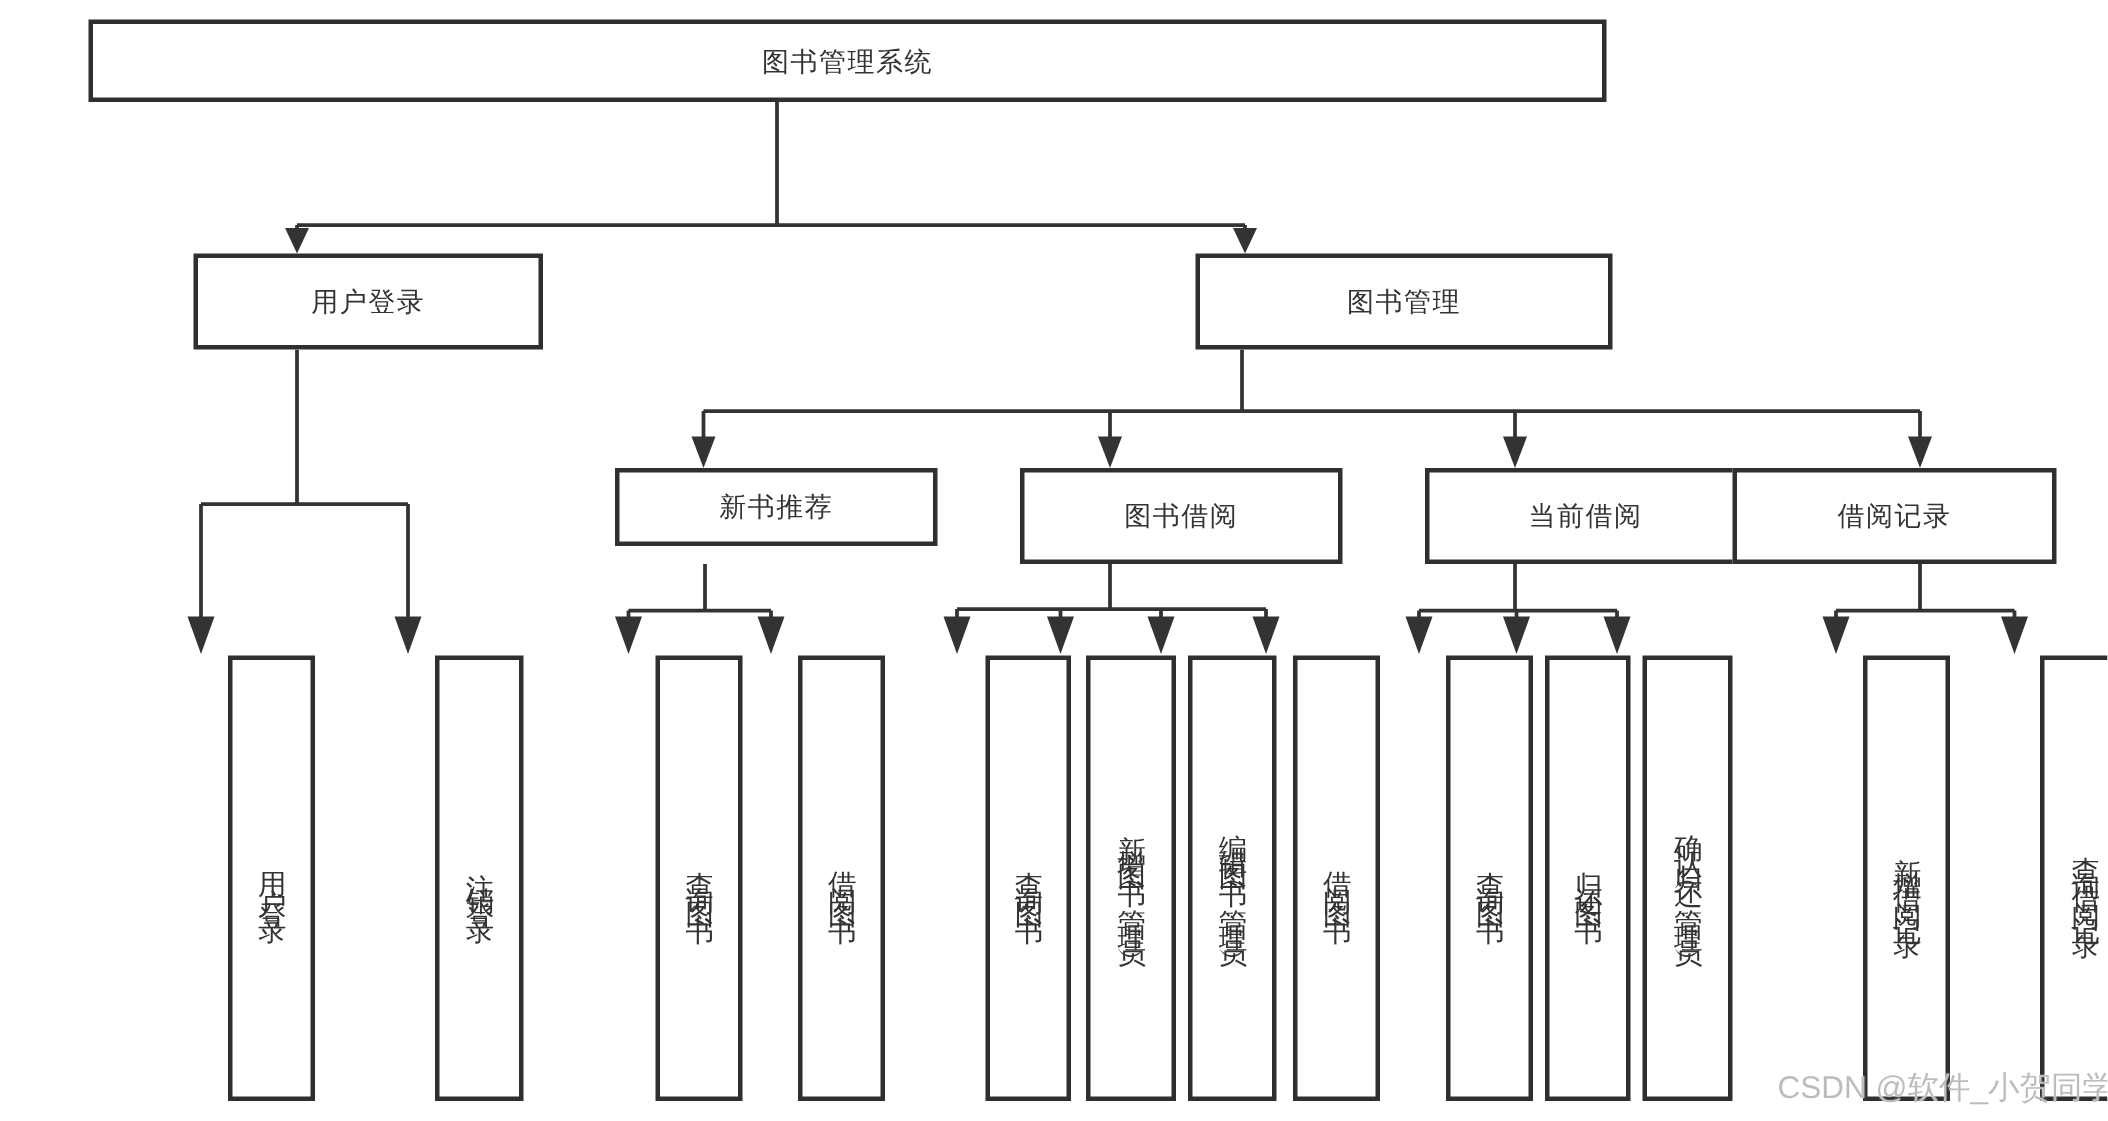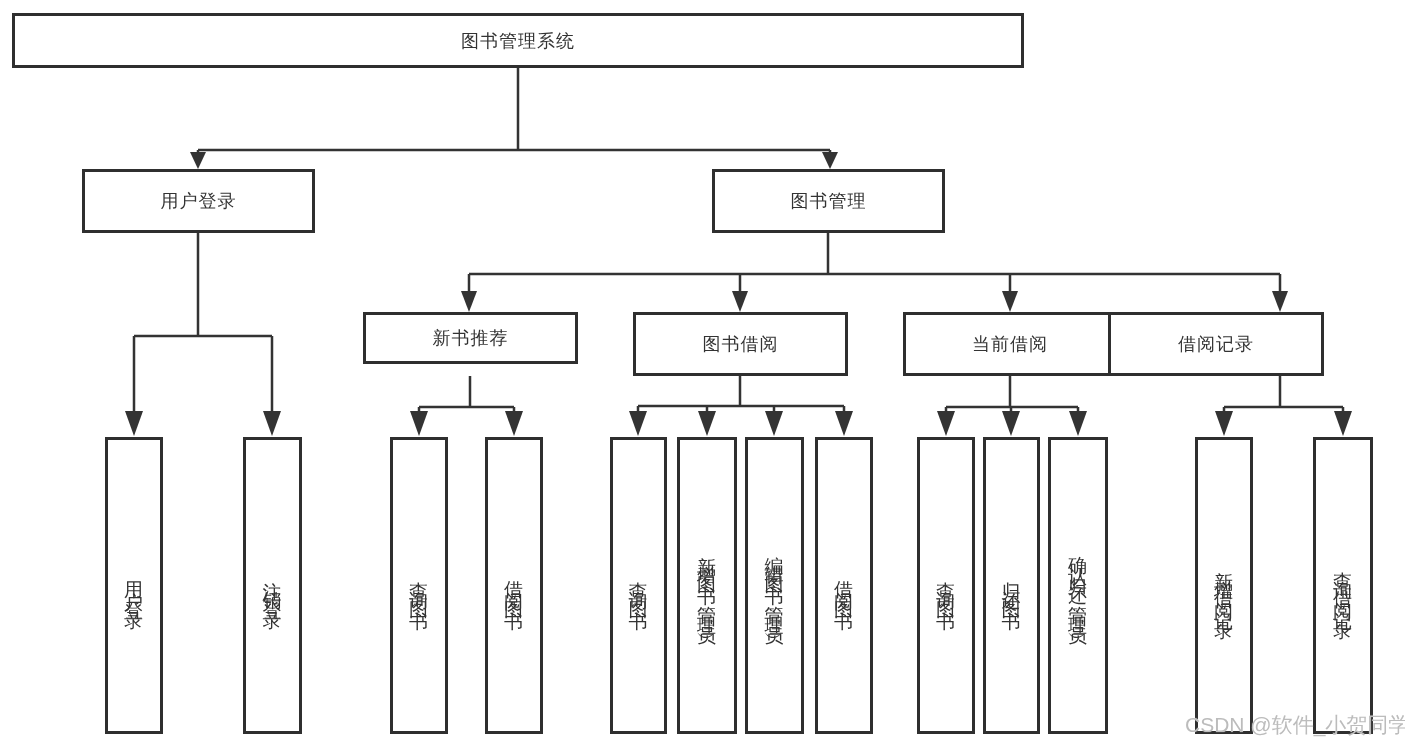--- a/index.html
+++ b/index.html
@@ -18,20 +18,21 @@
   }
   .node {
     position: absolute;
     box-sizing: border-box;
     border: 3px solid #2f2f2f;
     background: #ffffff;
     display: flex;
     align-items: center;
     justify-content: center;
     z-index: 1;
+    margin-left: 47px;
   }
   .node .lbl {
     color: #333333;
     font-size: 18px;
     letter-spacing: 1px;
     white-space: nowrap;
   }
   .vbox .lbl {
     writing-mode: vertical-lr;
     text-orientation: mixed;
@@ -99,21 +100,21 @@
     </g>
   </svg>
 
   <div class="node hbox" style="left:12px;top:13px;width:1012px;height:55px">
     <span class="lbl">图书管理系统</span>
   </div>
 
   <div class="node hbox" style="left:82px;top:169px;width:233px;height:64px">
     <span class="lbl">用户登录</span>
   </div>
-  <div class="node hbox" style="left:712px;top:169px;width:233px;height:64px">
+  <div class="node hbox" style="left:750px;top:169px;width:278px;height:64px">
     <span class="lbl">图书管理</span>
   </div>
 
   <div class="node hbox" style="left:363px;top:312px;width:215px;height:52px">
     <span class="lbl">新书推荐</span>
   </div>
   <div class="node hbox" style="left:903px;top:312px;width:214px;height:64px">
     <span class="lbl">当前借阅</span>
   </div>
   <div class="node hbox" style="left:633px;top:312px;width:215px;height:64px">

